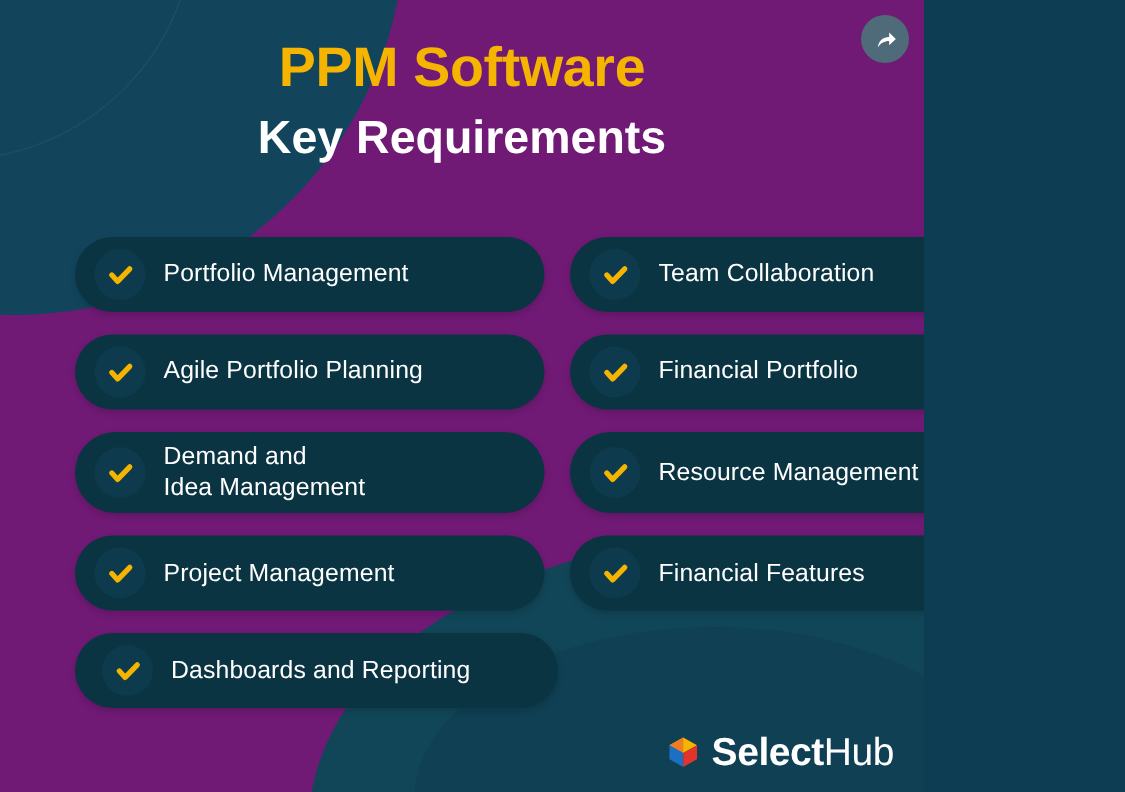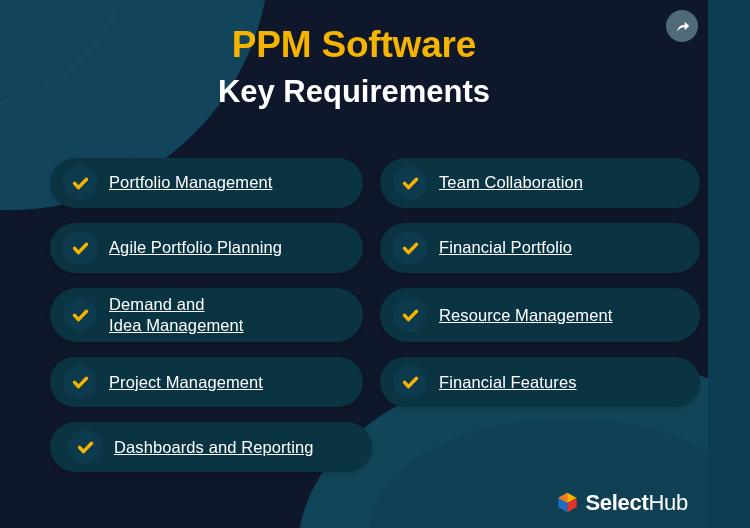--- a/index.html
+++ b/index.html
@@ -9,23 +9,23 @@
   body {
     width: 750px;
     height: 528px;
     background: #0d3d52;
     font-family: "Liberation Sans", sans-serif;
     overflow: hidden;
   }
 
   .canvas {
     position: relative;
-    width: 708px;
+    width: 616px;
     height: 528px;
-    background: #0f172a;
+    background: #701a75;
     overflow: hidden;
   }
 
   
   .bg-layer {
     position: absolute;
     inset: 0;
     overflow: hidden;
     pointer-events: none;
   }
@@ -171,40 +171,39 @@
   }
   .check-circle svg { display: block; }
 
   .card-label {
     color: #ffffff;
     font-size: 16.5px;
     line-height: 1.28;
     font-weight: normal;
     white-space: pre-line;
     letter-spacing: 0.1px;
-    text-decoration: underline;
   }
 
   
   .logo {
     position: absolute;
     right: 20px;
     bottom: 14px;
     display: flex;
     align-items: center;
     z-index: 10;
   }
   .logo-mark {
     width: 23px;
     height: 23px;
     margin-right: 7px;
   }
   .logo-mark svg { display: block; }
   .logo-text {
-    font-size: 22px;
+    font-size: 26px;
     font-weight: bold;
     color: #ffffff;
     letter-spacing: -0.3px;
     line-height: 1;
   }
   .logo-text .light {
     font-weight: normal;
   }
 </style>
 </head>

